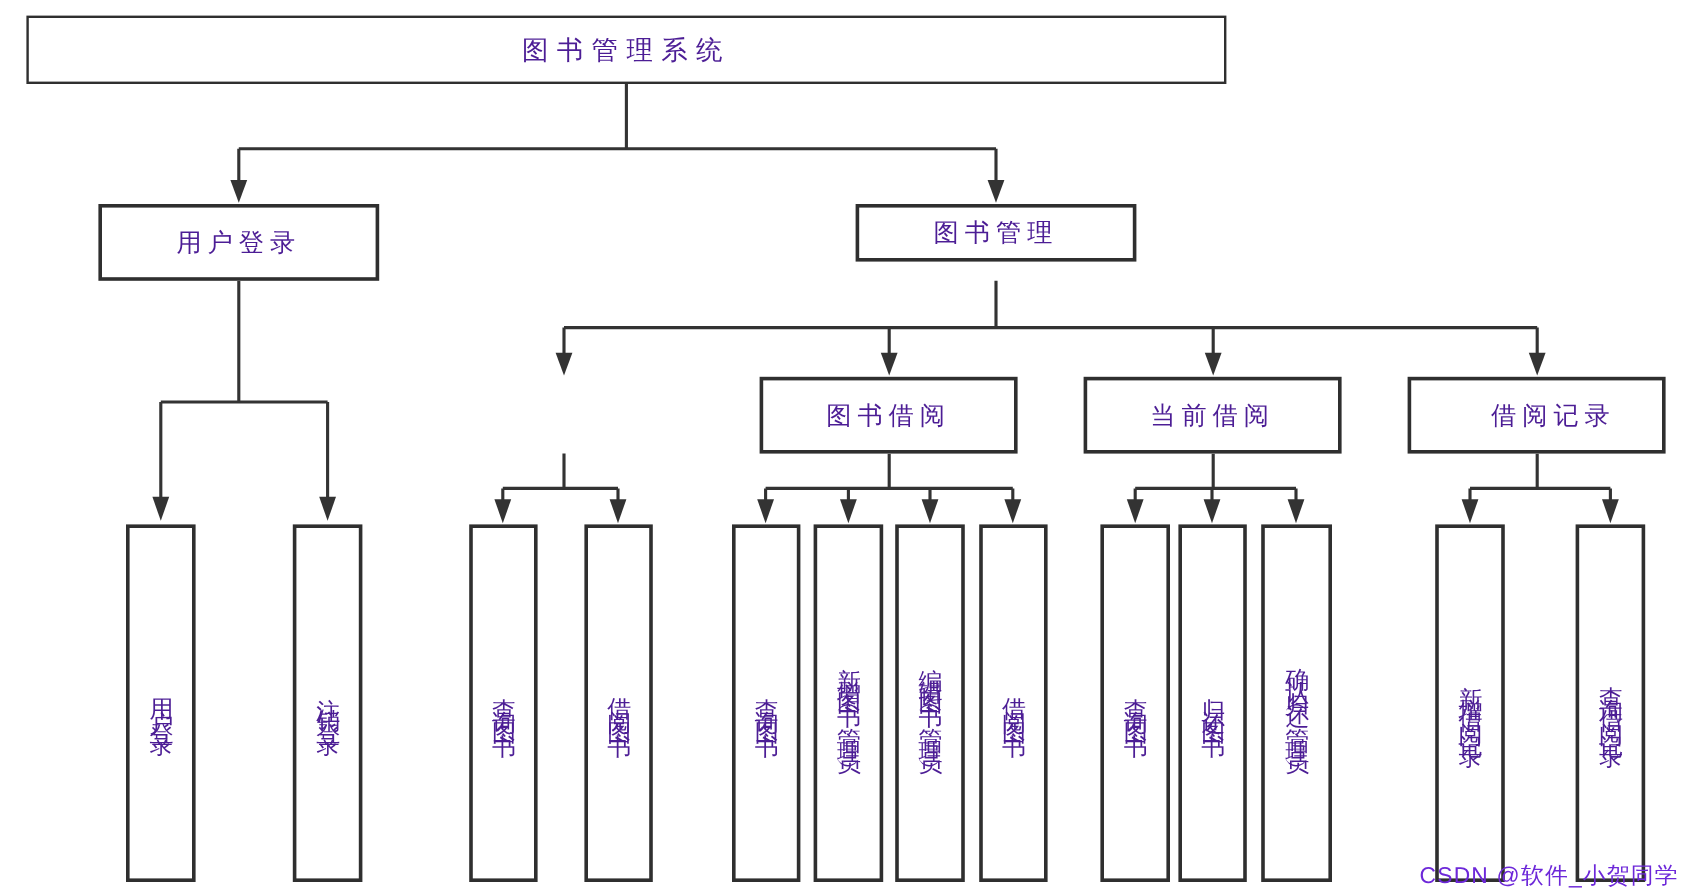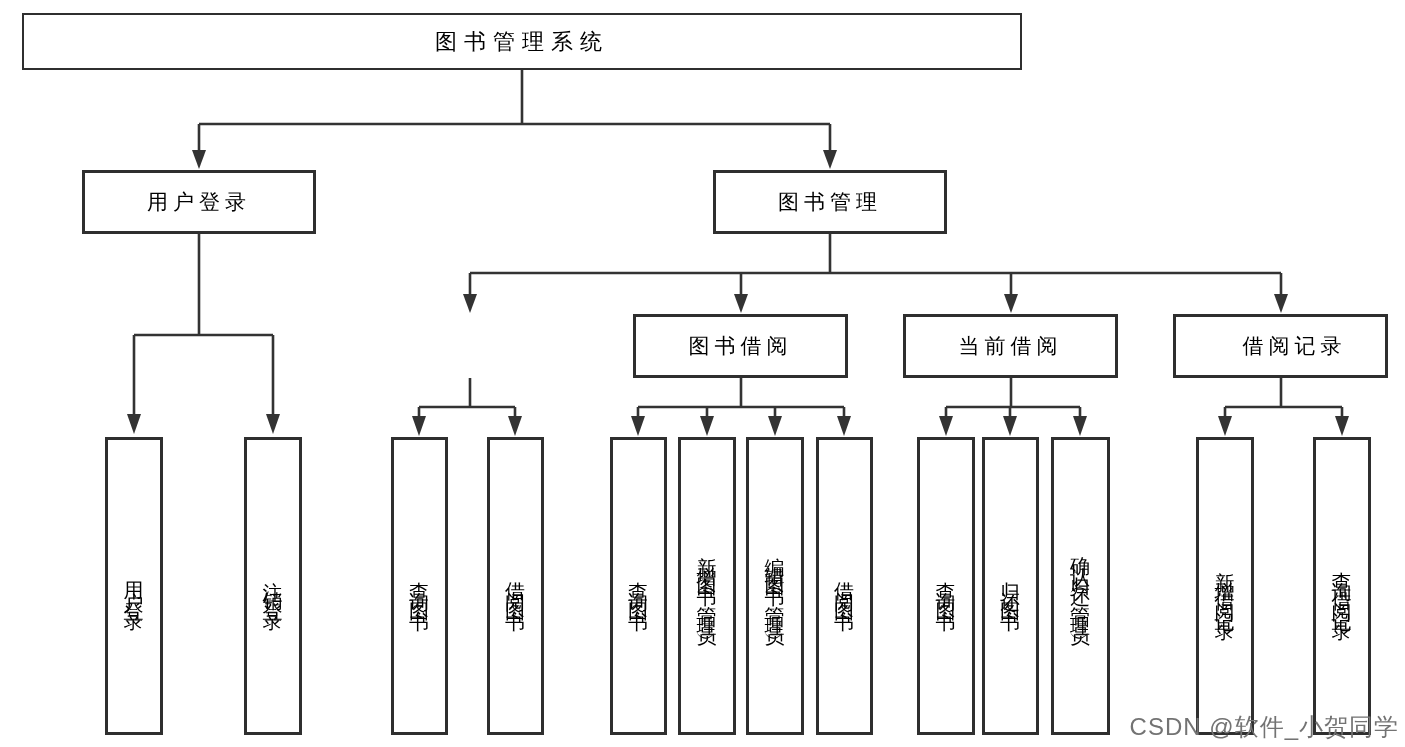--- a/index.html
+++ b/index.html
@@ -32,21 +32,21 @@
     fill: #333333;
   }
   .box {
     position: absolute;
     box-sizing: border-box;
     background: #ffffff;
     border: 3px solid #2f2f2f;
     display: flex;
     align-items: center;
     justify-content: center;
-    color: #000000;
+    color: #4c1d95;
   }
   .hbox {
     font-size: 21px;
     letter-spacing: 5px;
     white-space: nowrap;
   }
   .rootbox {
     border-width: 2.5px;
     font-size: 22px;
     letter-spacing: 7px;
@@ -55,22 +55,22 @@
     writing-mode: vertical-rl;
     text-orientation: mixed;
     font-size: 20px;
     letter-spacing: 10px;
     line-height: 1;
   }
   .watermark {
     position: absolute;
     right: 6px;
     bottom: 4px;
-    color: #737373;
-    font-size: 24px;
+    color: #6d28d9;
+    font-size: 19px;
     letter-spacing: 1px;
     white-space: nowrap;
   }
 </style>
 </head>
 <body>
 
 <div class="canvas">
 
   <svg class="connector-layer" viewBox="0 0 1405 747">
@@ -112,21 +112,21 @@
     <g>
       <path d="M1281 378 V407 M1225 407 H1342 M1225 407 V418 M1342 407 V418"></path>
       <polygon points="1218,416 1232,416 1225,436"></polygon>
       <polygon points="1335,416 1349,416 1342,436"></polygon>
     </g>
   </svg>
 
   <div class="box hbox rootbox" style="left:22px; top:13px; width:1000px; height:57px;">图书管理系统</div>
 
   <div class="box hbox" style="left:82px; top:170px; width:234px; height:64px;">用户登录</div>
-  <div class="box hbox" style="left:713px; top:170px; width:234px; height:64px;">图书管理</div>
+  <div class="box hbox" style="left:713px; top:170px; width:234px; height:48px;">图书管理</div>
 
   <div class="box hbox" style="left:903px; top:314px; width:215px; height:64px;">当前借阅</div>
   <div class="box hbox" style="left:633px; top:314px; width:215px; height:64px;">图书借阅</div>
   <div class="box hbox" style="left:1173px; top:314px; width:215px; height:64px;padding-left:28px;">借阅记录</div>
 
   <div class="box vbox" style="left:105px; top:437px; width:58px; height:298px;">用户登录</div>
   <div class="box vbox" style="left:244px; top:437px; width:58px; height:298px;">注销登录</div>
 
   <div class="box vbox" style="left:391px; top:437px; width:57px; height:298px;">查询图书</div>
   <div class="box vbox" style="left:487px; top:437px; width:57px; height:298px;">借阅图书</div>

